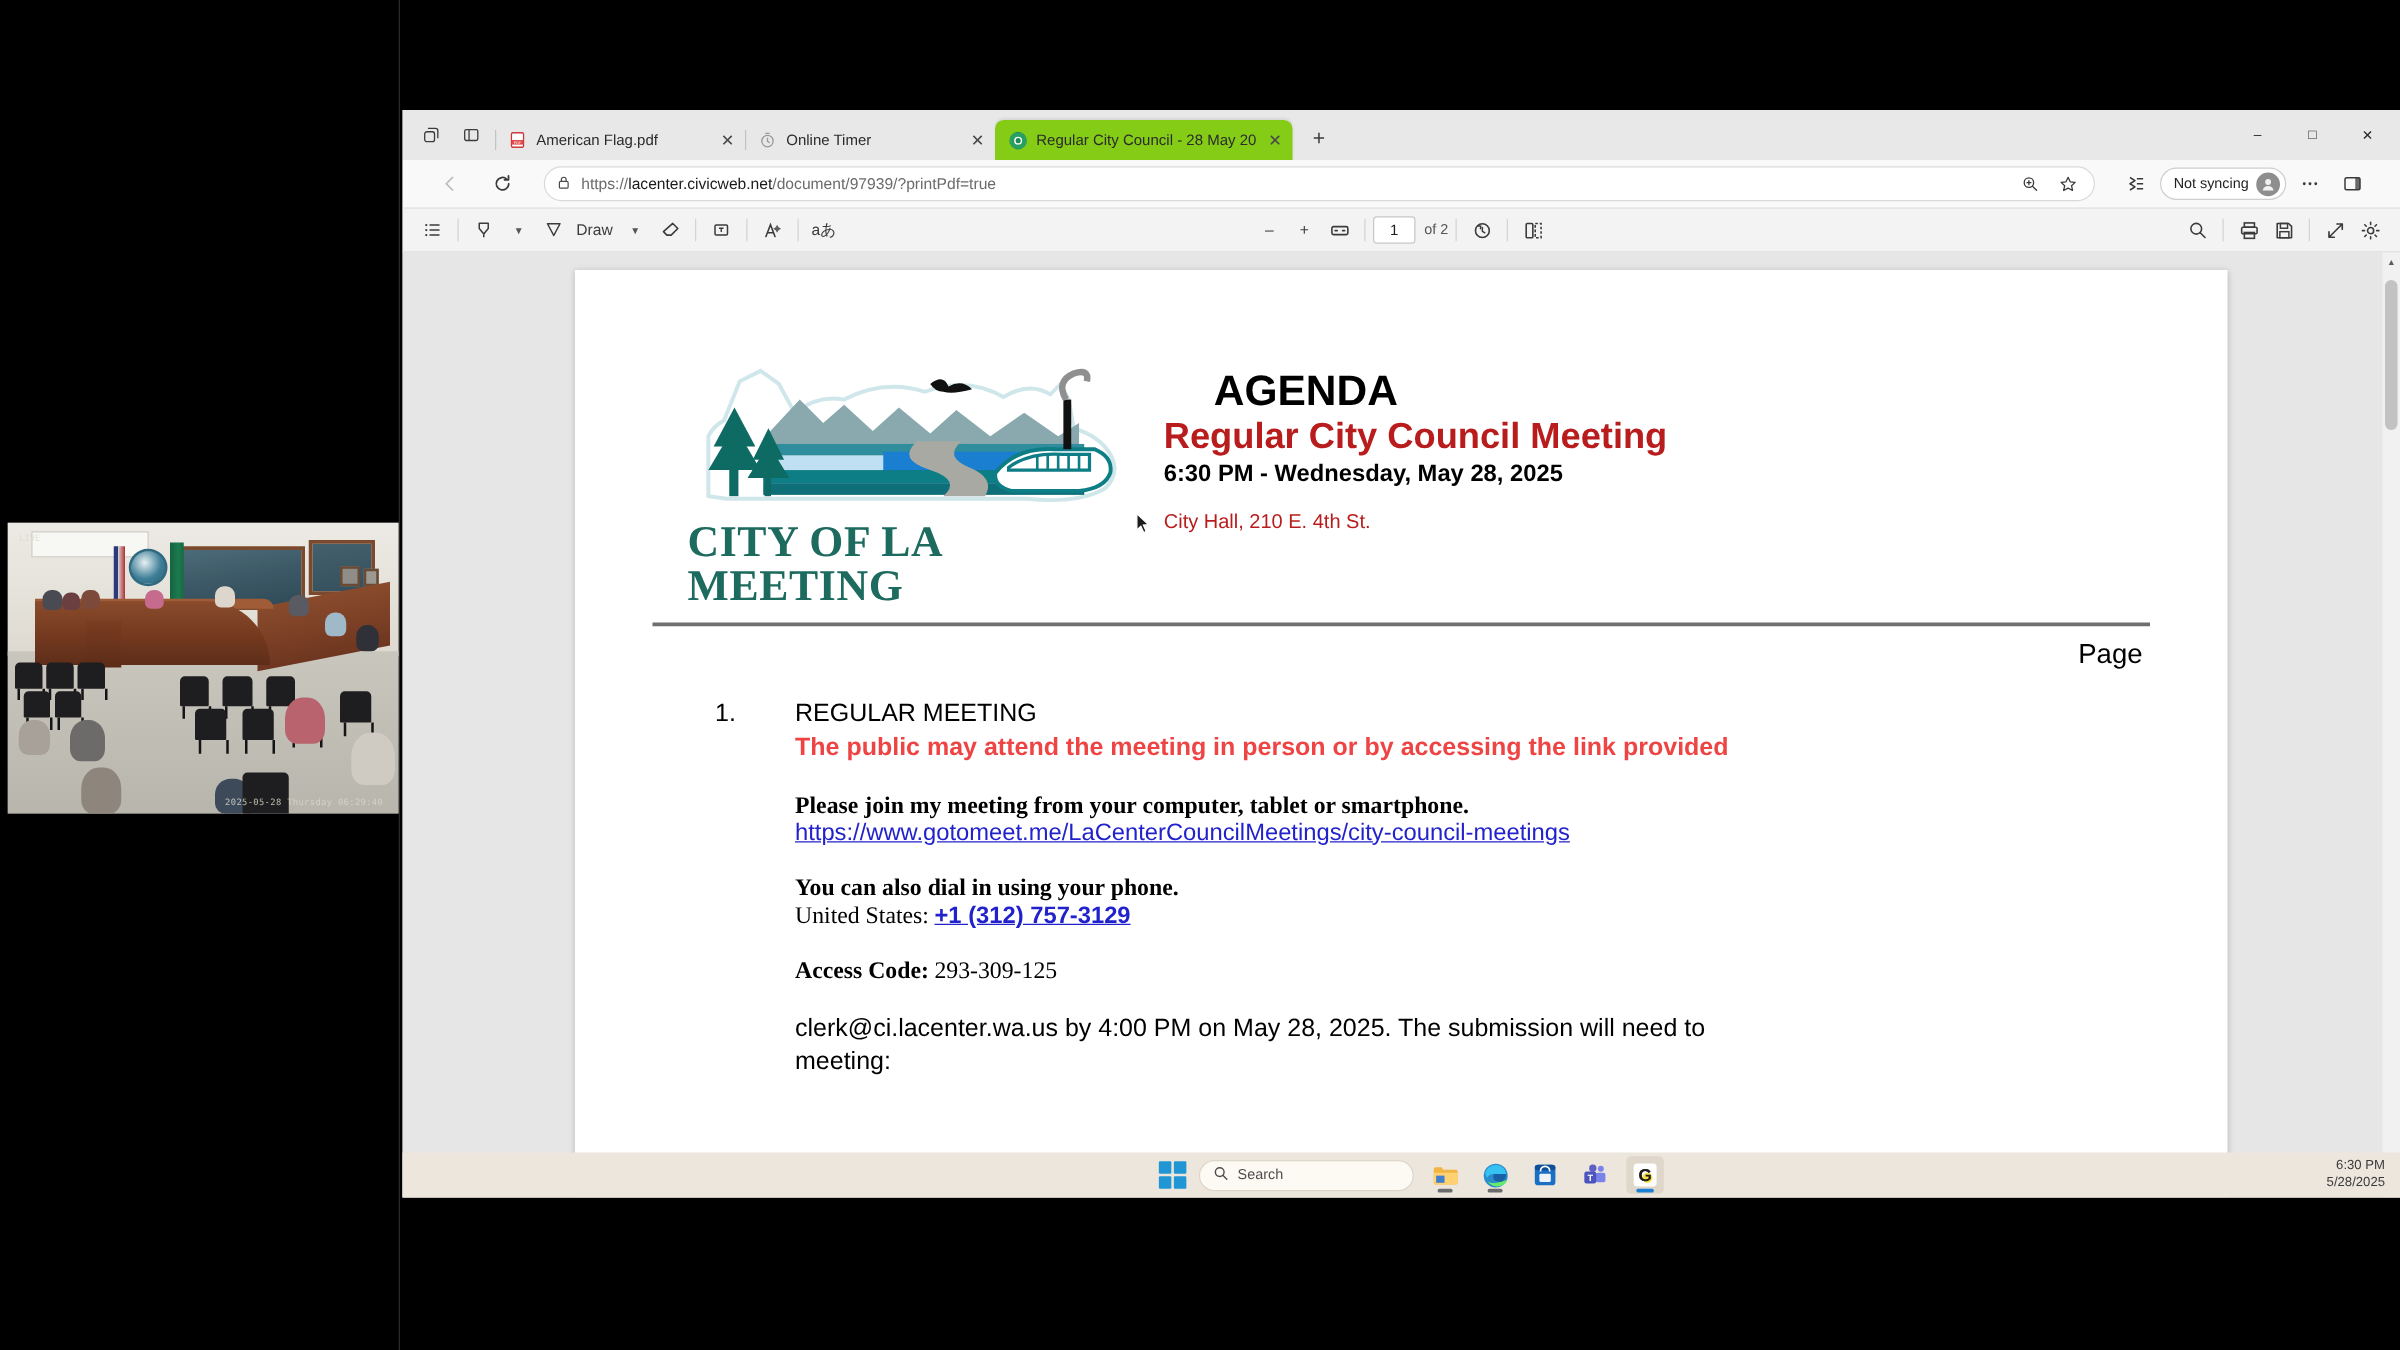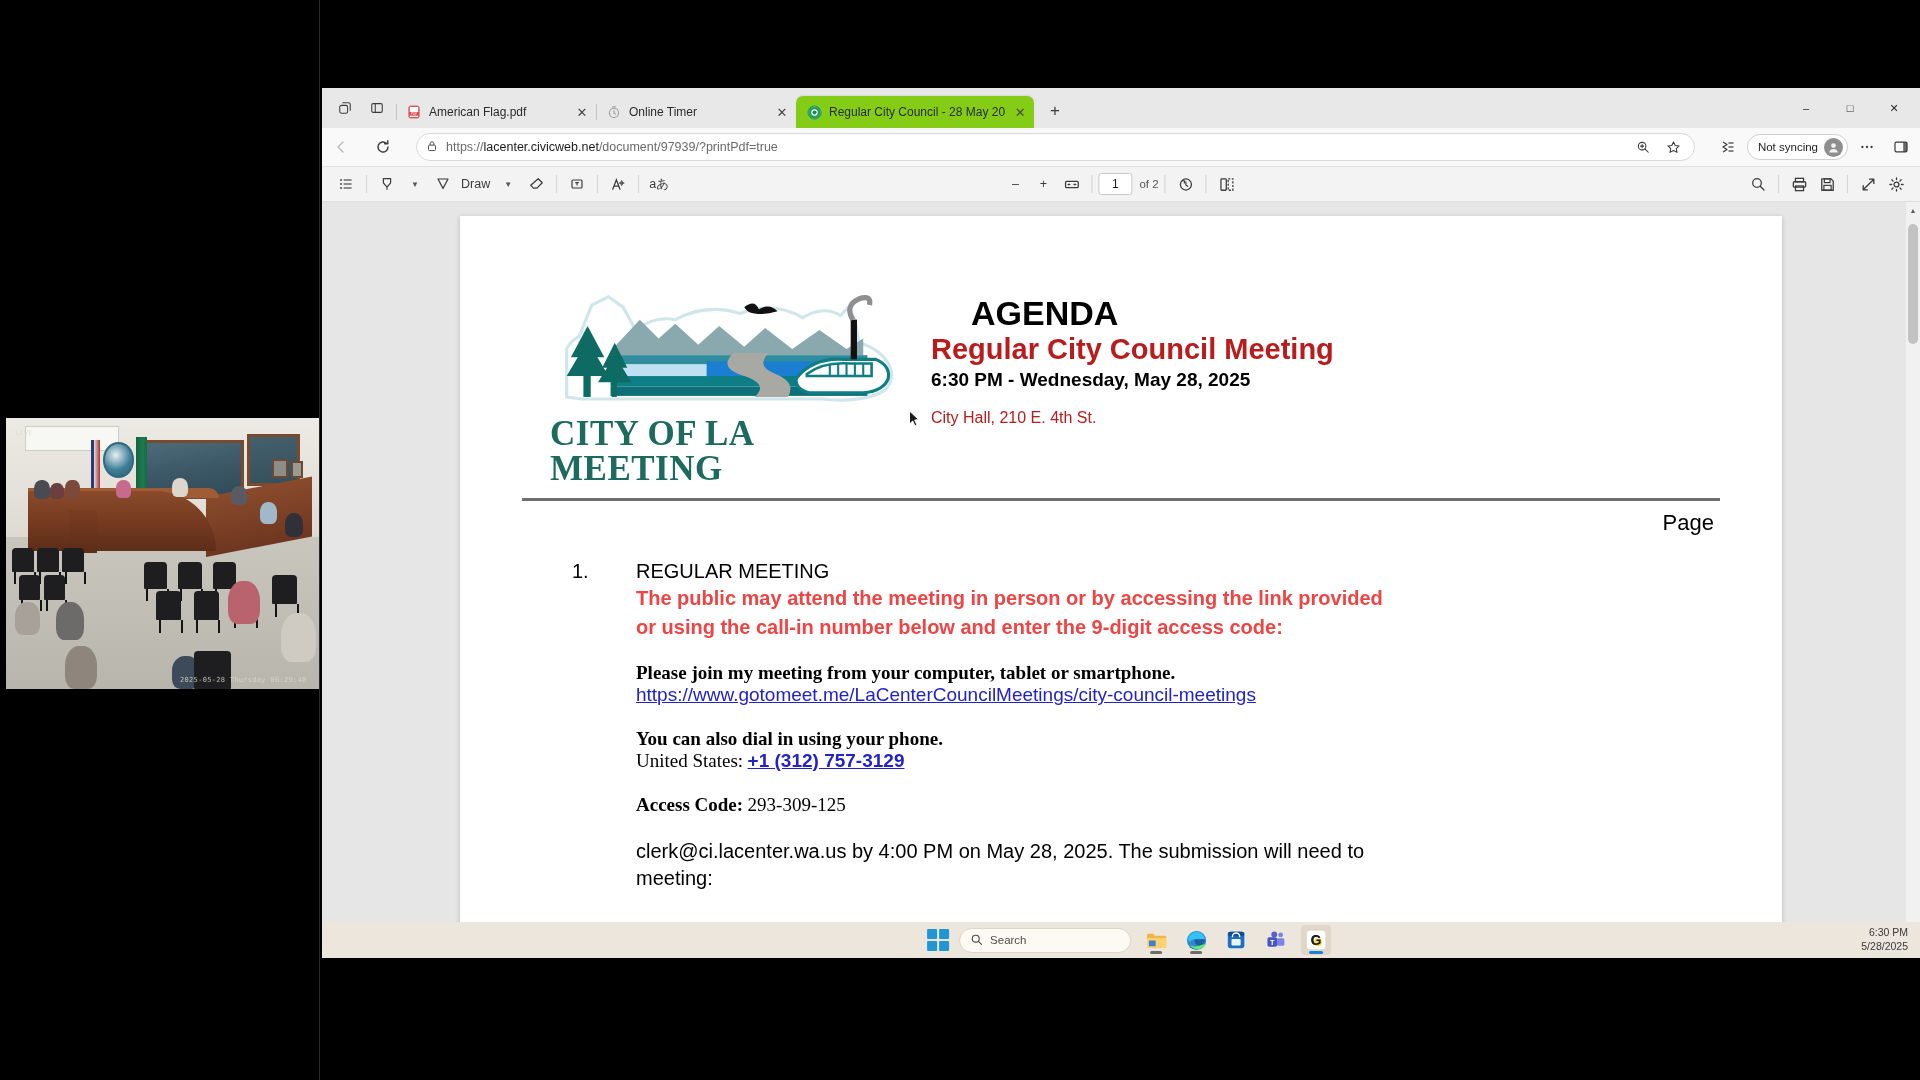--- a/index.html
+++ b/index.html
@@ -14,21 +14,21 @@
 
   
   .cam-column {
     position: absolute; left: 0; top: 0;
     width: 320px; height: 1080px;
     background: #000;
     border-right: 1px solid #2a2a2a;
   }
   .cam-feed {
     position: absolute; left: 6px; top: 418px;
-    width: 313px; height: 271px;
+    width: 313px; height: 233px;
     overflow: hidden;
     background: #3c3a36;
   }
   .cam-inner { position: absolute; inset: 0; }
   
   .cam-wall { position: absolute; left: 0; top: 0; width: 100%; height: 46%;
     background: linear-gradient(180deg, #eceae4 0%, #e4e1d9 60%, #ddd9d0 100%); }
   .cam-floor { position: absolute; left: 0; top: 44%; width: 100%; height: 56%;
     background: linear-gradient(180deg, #c9c6bd 0%, #b8b5ac 100%); }
   .cam-proj { position: absolute; left: 6%; top: 3%; width: 30%; height: 9%;
@@ -135,21 +135,21 @@
   }
   .winctl { margin-left: auto; display: flex; align-items: center; height: 40px; }
   .winctl div {
     width: 44px; height: 32px; display: flex; align-items: center; justify-content: center;
     font-size: 11px; color: #2b2b2b;
   }
 
   
   .navbar {
     height: 38px; background: #f9f9f9; display: flex; align-items: center;
-    padding: 0 4px; gap: 12px; flex: none;
+    padding: 0 23px; gap: 12px; flex: none;
   }
   .navbtn {
     width: 30px; height: 28px; border-radius: 4px;
     display: flex; align-items: center; justify-content: center; color: #3a3a3a;
   }
   .navbtn.dim { color: #b9b9b9; }
   .omnibox {
     flex: 1; height: 28px; margin: 0 6px;
     background: #fff; border: 1px solid #d9d9d9; border-radius: 14px;
     display: flex; align-items: center; padding: 0 8px; gap: 7px;
@@ -638,21 +638,20 @@
 
         <div class="rule"></div>
         <div class="pagelabel">Page</div>
 
         <div class="body-block">
           <div class="item-row">
             <div class="item-num">1.</div>
             <div class="item-body">
               <div class="item-title">REGULAR MEETING</div>
               <div class="item-bold">The public may attend the meeting in person or by accessing the link provided</div>
-              <div class="item-bold">or using the call-in number below and enter the 9-digit access code:</div>
 
               <div class="gap"></div>
               <div class="serif-b">Please join my meeting from your computer, tablet or smartphone.</div>
               <div><a class="lnk" href="#">https://www.gotomeet.me/LaCenterCouncilMeetings/city-council-meetings</a></div>
 
               <div class="gap"></div>
               <div class="serif-b">You can also dial in using your phone.</div>
               <div><span class="serif-n">United States:</span>
                 <a class="lnk-b" href="#">+1 (312) 757-3129</a></div>
 

